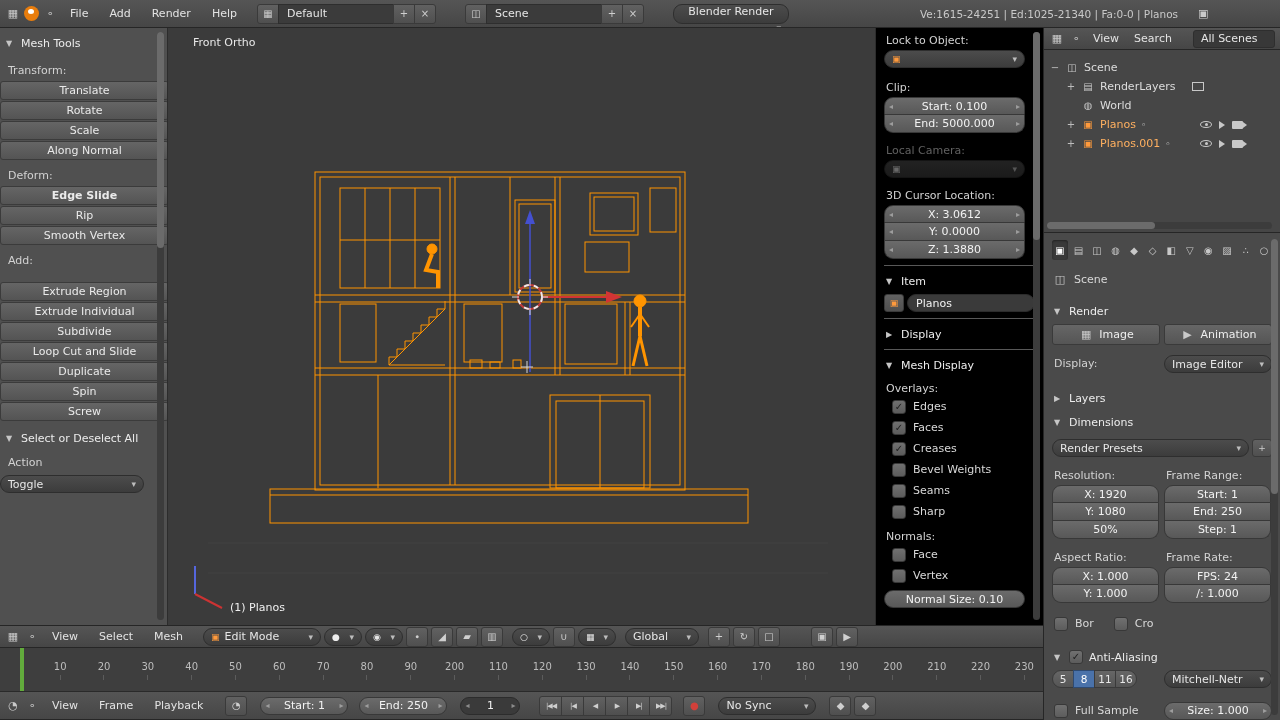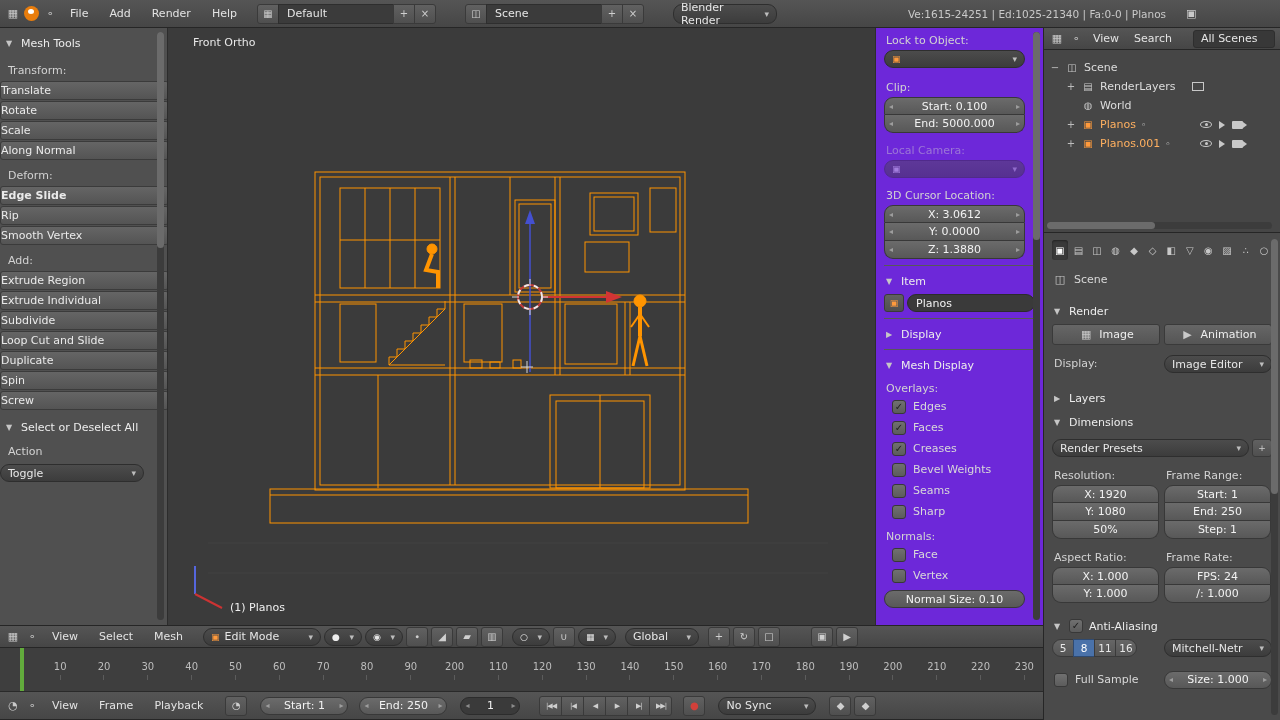--- a/index.html
+++ b/index.html
@@ -25,21 +25,21 @@
   .idgroup .attach:last-child{border-radius:0 3px 3px 0;}
   .dropdown{background:linear-gradient(#4c4c4c,#3c3c3c);border:1px solid #2e2e2e;border-radius:9px;
     height:18px;display:inline-flex;align-items:center;padding:0 7px;color:#e6e6e6;gap:5px;}
   .dropdown .dd-arr{margin-left:auto;font-size:9px;color:#bdbdbd;}
   .dropdown.h20{height:20px;}
   .stats{color:#c9c9c9;font-size:10.5px;margin-left:128px;white-space:nowrap;}
   .panel-header{display:flex;align-items:center;gap:6px;color:#ececec;height:18px;padding:0 6px;}
   .panel-header .tri{font-size:8px;color:#c6c6c6;width:9px;}
   .shelf-label,.plabel{color:#d2d2d2;padding:0 8px;height:14px;}
   .toolbtn{display:block;width:169px;height:19px;margin:1px auto 0;background:linear-gradient(#656565,#545454);
-    border:1px solid #3b3b3b;border-radius:3px;color:#eaeaea;line-height:17px;}
+    border:1px solid #3b3b3b;border-radius:3px;color:#eaeaea;text-align:center;line-height:17px;}
   .numfield{background:linear-gradient(#6b6b6b,#585858);border:1px solid #383838;border-radius:9px;
     height:18px;display:flex;align-items:center;color:#f2f2f2;padding:0 4px;}
   .numfield .nf-text{flex:1;text-align:center;white-space:nowrap;}
   .numfield .arr{color:#cfcfcf;font-size:8px;opacity:.55;}
   .numfield.dark{background:#3a3a3a;border-color:#2c2c2c;}
   .stack .numfield{border-radius:0;border-top-width:0;}
   .stack .numfield:first-child{border-radius:9px 9px 0 0;border-top-width:1px;}
   .stack .numfield:last-child{border-radius:0 0 9px 9px;}
   .chk-row{display:flex;align-items:center;gap:7px;height:21px;padding:0 8px;}
   .chk{width:14px;height:14px;flex:none;background:linear-gradient(#707070,#5c5c5c);
@@ -50,21 +50,21 @@
   .hscroll{position:absolute;height:7px;border-radius:4px;background:#3c3c3c;}
   .hscroll .thumb{height:7px;border-radius:4px;background:#6b6b6b;}
   .sep{height:1px;background:#3a3a3a;border-bottom:1px solid #585858;margin:6px 0;}
   
   #tool-shelf{background:#505050;border-right:1px solid #2c2c2c;padding-top:6px;}
   
   #viewport{background:#3b3b3b;}
   .vp-label{position:absolute;left:25px;top:8px;color:#e8e8e8;text-align:center;}
   .vp-object{position:absolute;left:62px;top:573px;color:#f0f0f0;}
   
-  #n-panel{background:#6d28d9;border-left:1px solid #2d2d2d;padding:6px 8px 0 8px;}
+  #n-panel{background:#000000;border-left:1px solid #2d2d2d;padding:6px 8px 0 8px;}
   #n-panel .plabel{padding:0 2px;}
   #n-panel .w148{width:141px;}
   .disabled{opacity:.45;}
   
   #outliner{background:#464646;border-left:1px solid #262626;border-bottom:1px solid #262626;}
   .ol-row{display:flex;align-items:center;height:19px;gap:5px;padding:0 6px;color:#dcdcdc;}
   .ol-row.child{padding-left:22px;}
   .ol-exp{width:10px;text-align:center;color:#bdbdbd;font-size:10px;}
   .ol-ico{width:14px;text-align:center;color:#c9c9c9;font-size:10px;}
   .ol-ico.orange,.orange{color:#ff9a3c;}
@@ -129,21 +129,21 @@
       <span class="icon-btn attach">×</span>
     </div>
     <div class="idgroup" style="margin-left:26px;">
       <span class="icon-btn">◫</span>
       <div class="idfield" style="width:116px;">
         <span>Scene</span>
       </div>
       <span class="icon-btn attach">+</span>
       <span class="icon-btn attach">×</span>
     </div>
-    <div class="dropdown h20" style="width:104px;margin-left:26px;">
+    <div class="dropdown h20" style="width:116px;margin-left:26px;flex-direction:column;">
       <span>Blender Render</span>
       <span class="dd-arr">▾</span>
     </div>
     <span class="stats">Ve:1615-24251 | Ed:1025-21340 | Fa:0-0 | Planos</span>
     <span class="flat-ico" style="margin-left:14px;">▣</span>
   </div>
 
   <div class="region" id="tool-shelf" style="left:0;top:28px;width:168px;height:597px;">
     <div class="panel-header">
       <span class="tri">▼</span>
@@ -152,21 +152,21 @@
     <div class="shelf-label" style="margin-top:12px;">Transform:</div>
     <div class="toolbtn" style="margin-top:3px;">Translate</div>
     <div class="toolbtn">Rotate</div>
     <div class="toolbtn">Scale</div>
     <div class="toolbtn">Along Normal</div>
     <div class="shelf-label" style="margin-top:9px;">Deform:</div>
     <div class="toolbtn" style="margin-top:3px;font-weight:bold;">Edge Slide</div>
     <div class="toolbtn">Rip</div>
     <div class="toolbtn">Smooth Vertex</div>
     <div class="shelf-label" style="margin-top:9px;">Add:</div>
-    <div class="toolbtn" style="margin-top:3px;">Extrude Region</div>
+    <div class="toolbtn" style="margin-top:14px;">Extrude Region</div>
     <div class="toolbtn">Extrude Individual</div>
     <div class="toolbtn">Subdivide</div>
     <div class="toolbtn">Loop Cut and Slide</div>
     <div class="toolbtn">Duplicate</div>
     <div class="toolbtn">Spin</div>
     <div class="toolbtn">Screw</div>
     <div class="panel-header" style="margin-top:8px;">
       <span class="tri">▼</span>
       <span>Select or Deselect All</span>
     </div>
@@ -551,20 +551,34 @@
         <div class="stack" style="margin-top:2px;">
           <div class="numfield">
               <span class="nf-text">FPS: 24</span>
             </div>
           <div class="numfield">
               <span class="nf-text">/: 1.000</span>
             </div>
         </div>
       </div>
     </div>
+    <div class="rowflex" style="gap:16px;margin-top:10px;">
+      <div class="chk-row" style="padding:0 2px;">
+        <span class="chk">
+            <i class="mark"></i>
+          </span>
+        <span>Bor</span>
+      </div>
+      <div class="chk-row" style="padding:0 2px;">
+        <span class="chk">
+            <i class="mark"></i>
+          </span>
+        <span>Cro</span>
+      </div>
+    </div>
     <div class="panel-header" style="margin-top:14px;padding:0 2px;">
       <span class="tri">▼</span>
       <span class="chk">
           <i class="mark">✓</i>
         </span>
       <span>Anti-Aliasing</span>
     </div>
     <div class="rowflex" style="margin-top:4px;">
       <div class="seg">
         <span class="segbtn">5</span>

